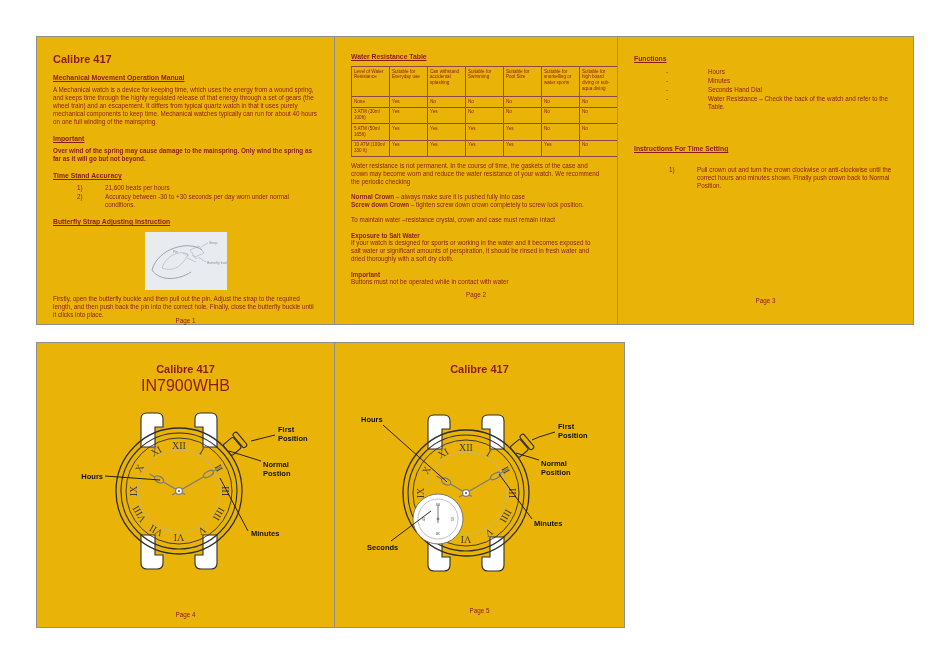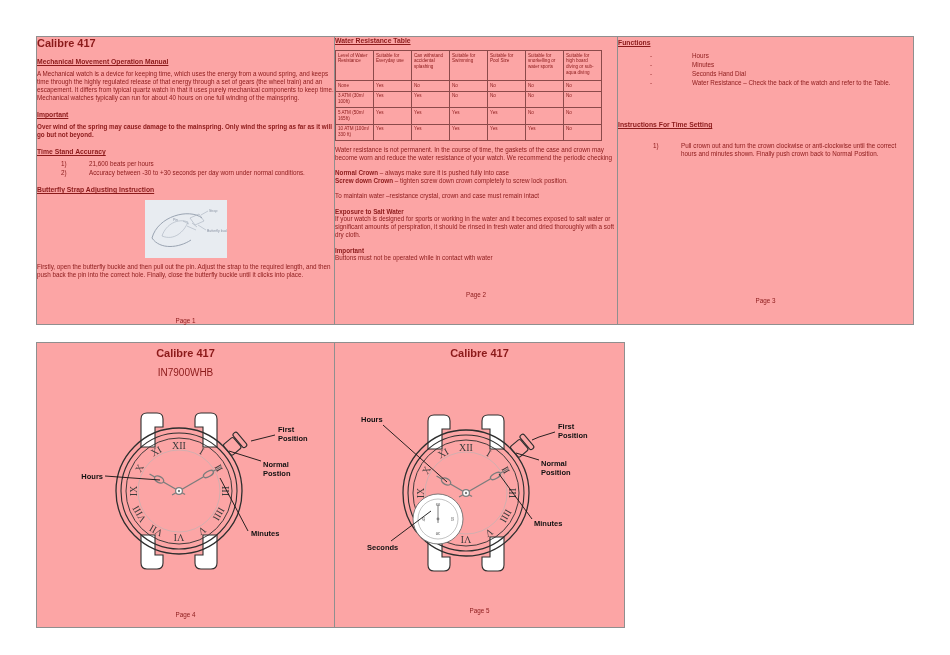--- a/index.html
+++ b/index.html
@@ -1,20 +1,20 @@
 <!DOCTYPE html>
 <html><head>
 <meta charset="utf-8">
 <style>
   html,body{margin:0;padding:0;}
   body{
     width:950px;height:655px;background:#ffffff;position:relative;
     font-family:"Liberation Sans",sans-serif;color:#8b1a1a;overflow:hidden;
   }
-  .box{position:absolute;border:1px solid #8f8f8f;background:#fca5a5;box-sizing:border-box;padding:0;}
+  .box{position:absolute;border:1px solid #8f8f8f;background:#eab308;box-sizing:border-box;padding:16px;}
   #box1{left:36px;top:36px;width:299px;height:289px;}
   #box2{left:334px;top:36px;width:284px;height:289px;}
   #box3{left:617px;top:36px;width:297px;height:289px;}
   #box4{left:36px;top:342px;width:299px;height:286px;}
   #box5{left:334px;top:342px;width:291px;height:286px;}
 
   .doc-title{font-size:11px;font-weight:bold;margin:0 0 2px 0;}
   .h{font-size:6.8px;font-weight:bold;text-decoration:underline;margin:9px 0 0 0;}
   .h-plain{font-size:6.3px;font-weight:bold;margin:8px 0 0 0;}
   .p{font-size:6.3px;line-height:8px;margin:5px 0 0 0;}
@@ -34,21 +34,21 @@
     border:0.8px solid #8b4a4a;font-size:4.6px;font-weight:normal;text-align:left;
     vertical-align:top;padding:1.5px 2px 4px 2px;line-height:1.3;color:#8b1a1a;word-wrap:break-word;
   }
   table.wr td{padding-bottom:2px;}
 
   
   .photo{width:82px;height:58px;margin:7px auto 0 auto;background:#e8ecf1;position:relative;}
 
   
   .w-title{font-size:11px;font-weight:bold;text-align:center;margin-top:4px;}
-  .w-model{font-size:10px;text-align:center;margin-top:8px;}
+  .w-model{font-size:16px;text-align:center;margin-top:2px;}
   .watch-svg{position:absolute;left:8px;top:46px;}
   .case{stroke:#2e2e2e;fill:none;}
   .lug{stroke:#2e2e2e;fill:#fff;stroke-width:1.1;}
   .hand{stroke:#7d7d7d;fill:none;stroke-width:1.4;}
   .wlabel{font-family:"Liberation Sans",sans-serif;font-size:7.5px;font-weight:bold;fill:#111;}
   .leader{stroke:#111;stroke-width:0.9;fill:none;}
   .numeral{font-family:"Liberation Serif",serif;fill:#3c3c3c;}
   .photo-label{font-family:"Liberation Sans",sans-serif;font-size:3.5px;fill:#8a93a3;}
   .photo-line{stroke:#9aa4b2;stroke-width:0.5;fill:none;}
 </style>

